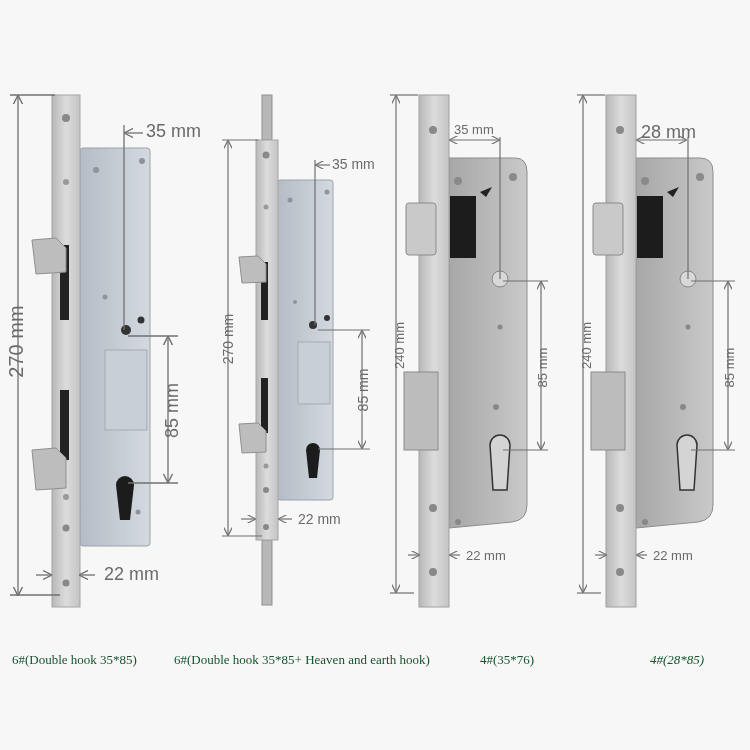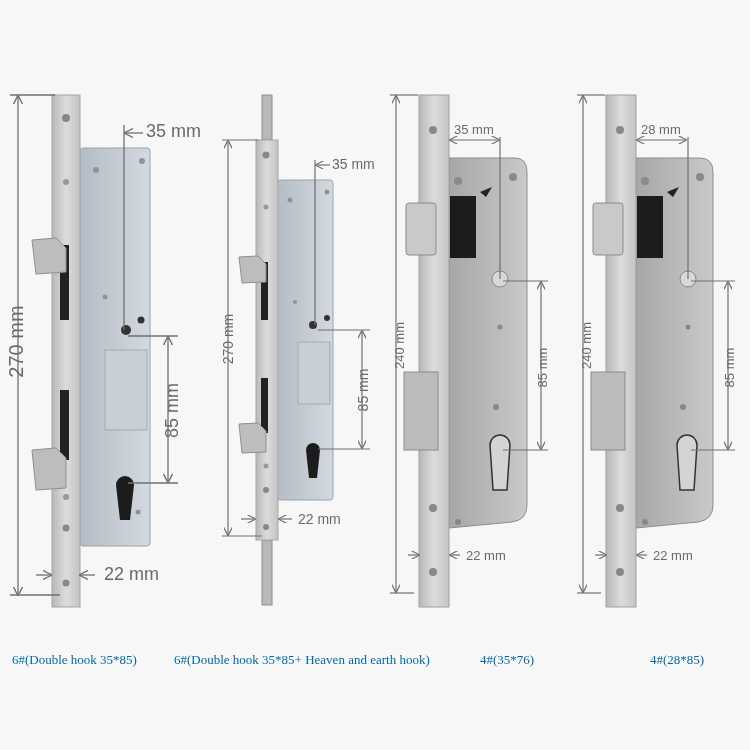--- a/index.html
+++ b/index.html
@@ -5,21 +5,21 @@
   html, body { margin: 0; padding: 0; }
   body {
     width: 750px; height: 750px; background: #f7f7f7; position: relative; overflow: hidden;
     font-family: "Liberation Sans", sans-serif;
   }
   .abs { position: absolute; }
   .dim-text { color: #6a6a6a; font-family: "Liberation Sans", sans-serif; white-space: nowrap; }
   .vtext { transform: rotate(-90deg); transform-origin: center center; white-space: nowrap; }
   .caption {
     position: absolute; top: 652px; font-family: "Liberation Serif", serif; font-size: 13px;
-    color: #0369a1; white-space: nowrap;
+    color: #14532d; white-space: nowrap;
   }
   svg { position: absolute; left: 0; top: 0; }
 </style>
 </head>
 <body>
 
 <svg width="750" height="750" viewBox="0 0 750 750">
   <defs>
     <linearGradient id="face" x1="0" x2="1">
       <stop offset="0" stop-color="#b8b8b8"></stop>
@@ -180,20 +180,20 @@
 <div class="abs dim-text" style="left:332px; top:156px; font-size:14px;">35 mm</div>
 <div class="abs dim-text vtext" style="left:335px; top:382px; width:56px; text-align:center; font-size:14px;">85 mm</div>
 <div class="abs dim-text" style="left:298px; top:511px; font-size:14px;">22 mm</div>
 
 <div class="abs dim-text vtext" style="left:371px; top:338px; width:56px; text-align:center; font-size:13px;">240 mm</div>
 <div class="abs dim-text" style="left:454px; top:122px; font-size:13px;">35 mm</div>
 <div class="abs dim-text vtext" style="left:517px; top:360px; width:50px; text-align:center; font-size:13px;">85 mm</div>
 <div class="abs dim-text" style="left:466px; top:548px; font-size:13px;">22 mm</div>
 
 <div class="abs dim-text vtext" style="left:558px; top:338px; width:56px; text-align:center; font-size:13px;">240 mm</div>
-<div class="abs dim-text" style="left:641px; top:122px; font-size:13px;">28 mm</div>
+<div class="abs dim-text" style="left:641px; top:122px; font-size:18px;">28 mm</div>
 <div class="abs dim-text vtext" style="left:704px; top:360px; width:50px; text-align:center; font-size:13px;">85 mm</div>
 <div class="abs dim-text" style="left:653px; top:548px; font-size:13px;">22 mm</div>
 
 <div class="caption" style="left:12px;">6#(Double hook 35*85)</div>
 <div class="caption" style="left:174px;">6#(Double hook 35*85+ Heaven and earth hook)</div>
 <div class="caption" style="left:480px;">4#(35*76)</div>
-<div class="caption" style="left:650px;">4#(28*85)</div>
+<div class="caption" style="left:650px;font-style:italic;">4#(28*85)</div>
 
 </body></html>

